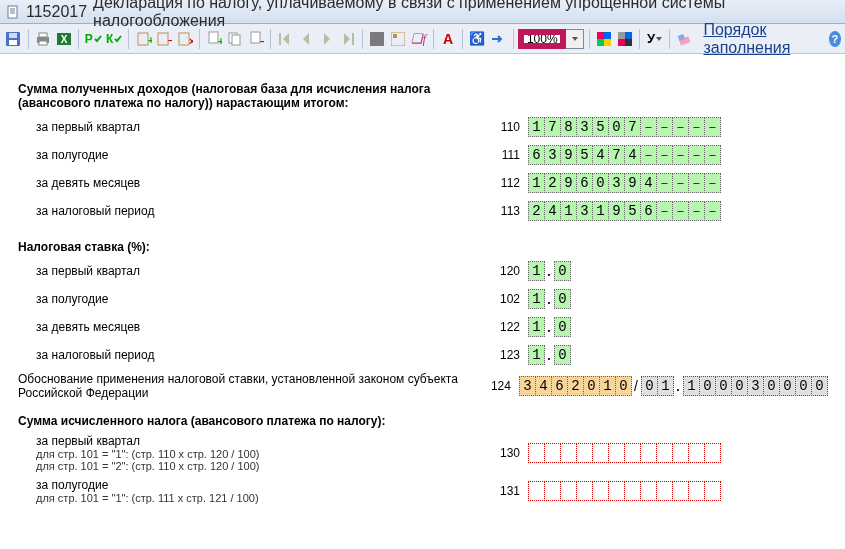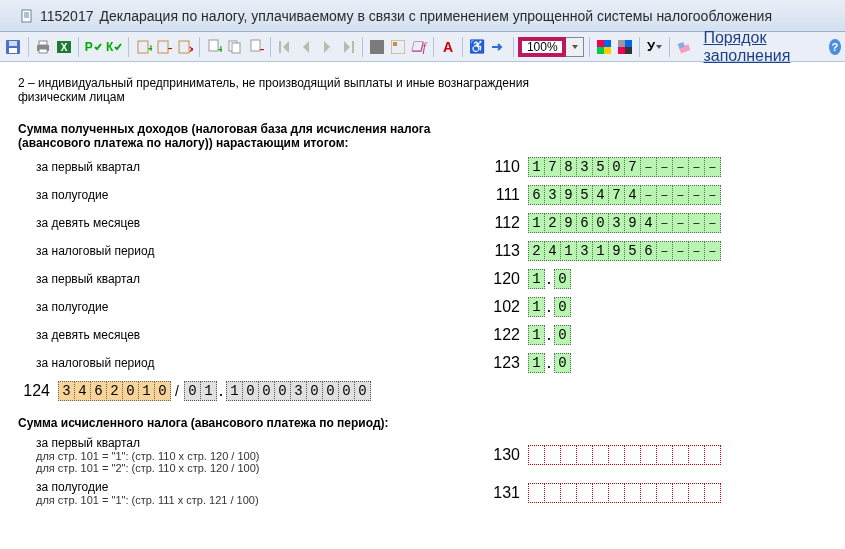--- a/index.html
+++ b/index.html
@@ -5,26 +5,26 @@
   * { box-sizing: border-box; }
   body {
     margin: 0;
     font-family: Tahoma, Arial, sans-serif;
     font-size: 12px;
     background: #fff;
     color: #000;
   }
   .titlebar {
     background: linear-gradient(#e8eef7, #d4e0f0);
-    height: 32px;
+    height: 24px;
     display: flex;
     align-items: center;
-    padding: 0 20px;
+    padding: 0 6px;
     border-bottom: 1px solid #9cb0cc;
-    font-size: 14px;
+    font-size: 16px;
     color: #2b2b2b;
   }
   .titlebar .doc-icon {
     width: 14px; height: 14px; margin-right: 6px;
     display: flex; align-items: center;
   }
   .toolbar {
     background: #eaeff7;
     height: 30px;
     display: flex;
@@ -41,21 +41,21 @@
     cursor: pointer;
   }
   .tsep {
     width: 1px; height: 20px; background: #b7c5da; margin: 0 3px;
   }
   .zoom-box {
     display: flex; align-items: center; gap: 0;
   }
   .zoom-input {
     width: 48px; height: 20px; font-size: 12px;
-    border: 4px solid #be185d; text-align: center;
+    border: 6px solid #be185d; text-align: center;
     background: #fff;
   }
   .zoom-drop {
     width: 18px; height: 20px; border: 1px solid #7a8aa0;
     border-left: none; background: #f0f0f0;
     display: flex; align-items: center; justify-content: center;
     cursor: pointer;
   }
   .order-link {
     color: #1a3f8b; text-decoration: underline; margin-left: 8px;
@@ -75,21 +75,21 @@
   .hdr { font-weight: bold; margin-top: 18px; }
 
   .row {
     display: flex;
     align-items: center;
     margin: 6px 0;
     min-height: 22px;
   }
   .row .lbl { flex: 0 0 470px; }
   .row .indent { padding-left: 18px; }
-  .row .code { width: 32px; text-align: right; font-size: 16px; margin-right: 8px; }
+  .row .code { width: 32px; text-align: right; font-size: 12px; margin-right: 8px; }
   .row .cells { display: flex; gap: 0; }
 
   .cell {
     width: 17px; height: 20px;
     border: 1px dotted #666;
     display: flex; align-items: center; justify-content: center;
     font-family: "Courier New", monospace;
     font-size: 14px;
     margin-right: -1px;
   }
@@ -288,21 +288,20 @@
         <rect x="3" y="7" width="10" height="6" fill="#f5a0c0" transform="rotate(-20 8 8)"></rect>
         <rect x="3" y="3" width="6" height="5" fill="#8aa9e0" transform="rotate(-20 8 8)"></rect>
       </svg>
     </div>
   <span class="order-link">Порядок заполнения</span>
   <div class="help-circ">?</div>
 </div>
 
 <div class="content">
 
-  <div class="line" style="max-width:560px;">2 – индивидуальный предприниматель, не производящий выплаты и иные вознаграждения физическим лицам</div>
 
   <div class="line hdr" style="max-width:480px;">Сумма полученных доходов (налоговая база для исчисления налога (авансового платежа по налогу)) нарастающим итогом:</div>
 
   <div id="income-rows">
       <div class="row">
         <div class="lbl"><span class="indent">за первый квартал</span></div>
         <div class="code">110</div>
         <div class="cells">
           <div class="cell green">1</div>
           <div class="cell green">7</div>
@@ -367,20 +366,21 @@
           <div class="cell green">5</div>
           <div class="cell green">6</div>
           <div class="cell green dash-cell">–</div>
           <div class="cell green dash-cell">–</div>
           <div class="cell green dash-cell">–</div>
           <div class="cell green dash-cell">–</div>
         </div>
       </div>
     </div>
 
+  <div class="line hdr">Налоговая ставка (%):</div>
 
   <div id="rate-rows">
       <div class="row">
         <div class="lbl"><span class="indent">за первый квартал</span></div>
         <div class="code">120</div>
         <div class="cells">
           <div class="cell green">1</div>
           <div class="dot-sep">.</div>
           <div class="cell green">0</div>
         </div>
@@ -408,20 +408,21 @@
         <div class="code">123</div>
         <div class="cells">
           <div class="cell green">1</div>
           <div class="dot-sep">.</div>
           <div class="cell green">0</div>
         </div>
       </div>
     </div>
 
   <div class="row">
+    <div class="lbl wide-lbl" style="padding-left:0;">Обоснование применения налоговой ставки, установленной законом субъекта Российской Федерации</div>
     <div class="code">124</div>
     <div class="cells" id="reason-left">
         <div class="cell orange">3</div>
         <div class="cell orange">4</div>
         <div class="cell orange">6</div>
         <div class="cell orange">2</div>
         <div class="cell orange">0</div>
         <div class="cell orange">1</div>
         <div class="cell orange">0</div>
       </div>
@@ -435,21 +436,21 @@
         <div class="cell grey">0</div>
         <div class="cell grey">0</div>
         <div class="cell grey">3</div>
         <div class="cell grey">0</div>
         <div class="cell grey">0</div>
         <div class="cell grey">0</div>
         <div class="cell grey">0</div>
       </div>
   </div>
 
-  <div class="line hdr" style="margin-top:14px;">Сумма исчисленного налога (авансового платежа по период):</div>
+  <div class="line hdr" style="margin-top:14px;">Сумма исчисленного налога (авансового платежа по налогу):</div>
 
   <div id="calc-rows">
       <div class="row">
         <div class="lbl">
           <div class="indent">за первый квартал</div>
           <div class="indent" style="font-size: 11px; color: rgb(51, 51, 51);">для стр. 101 = "1": (стр. 110 x стр. 120 / 100)</div>
           <div class="indent" style="font-size: 11px; color: rgb(51, 51, 51);">для стр. 101 = "2": (стр. 110 x стр. 120 / 100)</div>
         </div>
         <div class="code">130</div>
         <div class="cells">

